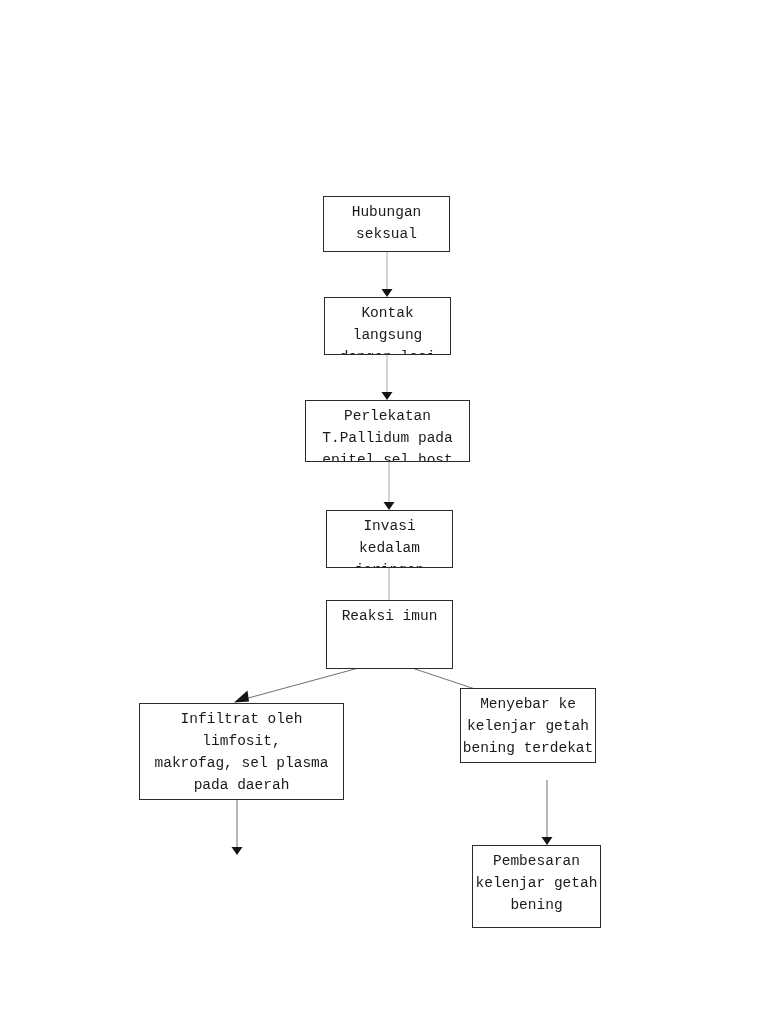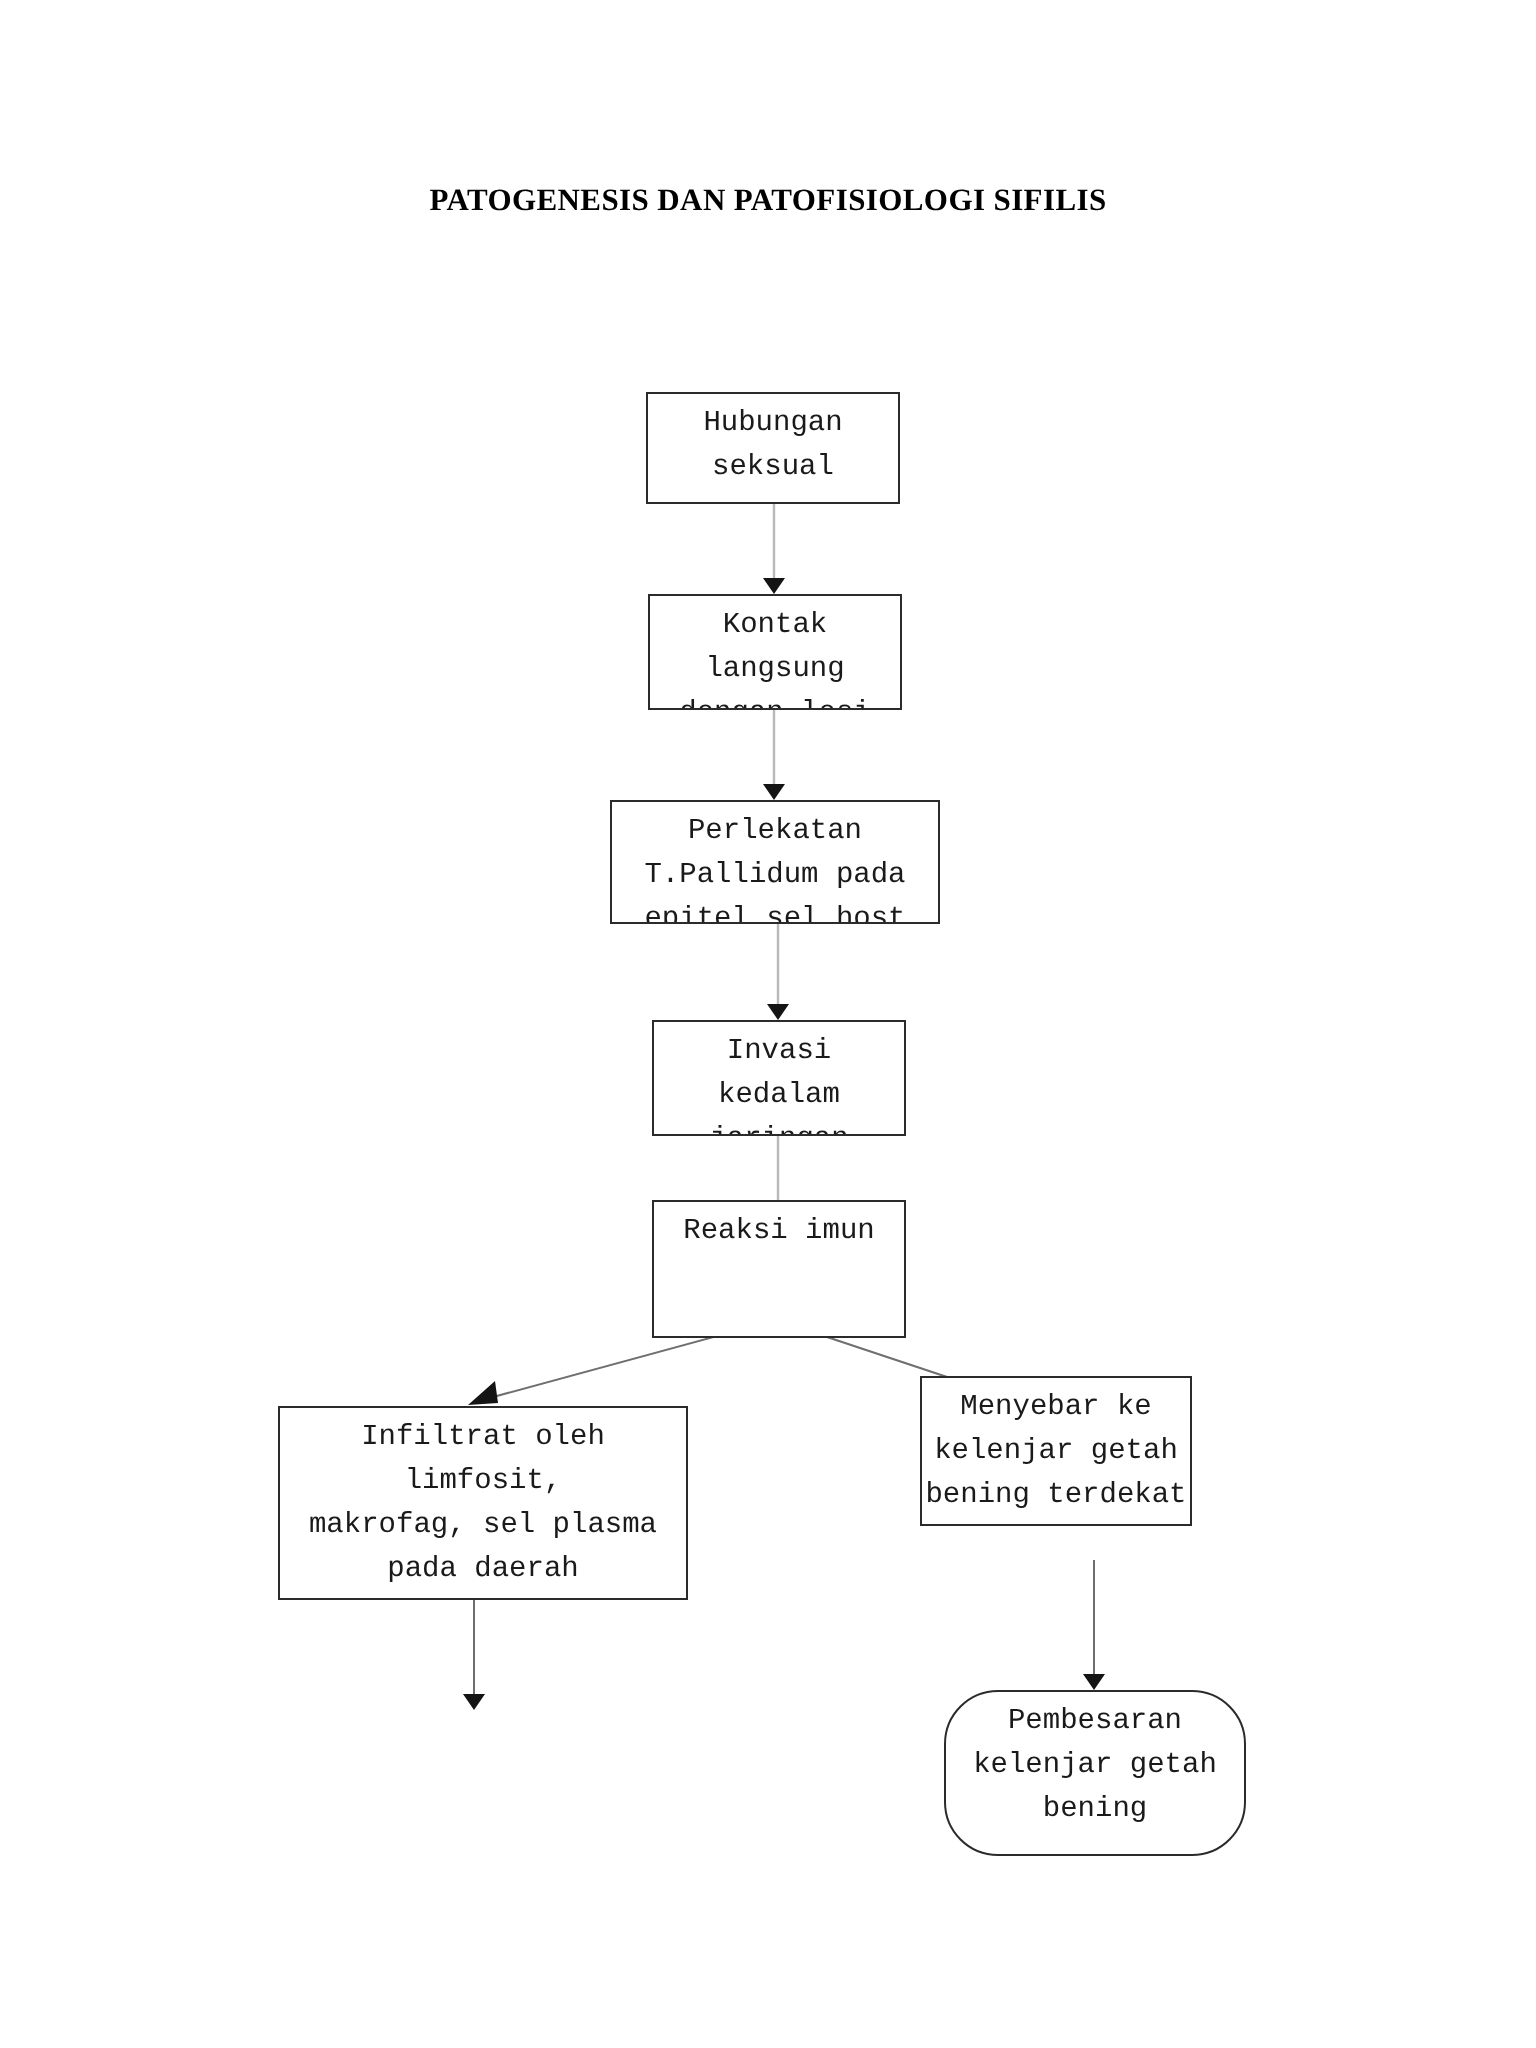--- a/index.html
+++ b/index.html
@@ -73,21 +73,20 @@
   svg#wires .head {
     fill: #141414;
     stroke: none;
   }
 </style>
 </head>
 <body>
 
 <div id="page">
 
-  <div id="title">PATOGENESIS DAN PATOFISIOLOGI SIFILIS</div>
 
   <svg id="wires" viewBox="0 0 768 1024">
 
     <g>
       <line class="conn" x1="387" y1="252" x2="387" y2="290"></line>
       <polygon class="head" points="381.5,289 392.5,289 387,297"></polygon>
     </g>
 
     <g>
       <line class="conn" x1="387" y1="355" x2="387" y2="393"></line>
@@ -160,19 +159,19 @@
 limfatik</span>
   </div>
 
   <div class="node" style="left:460px; top:688px; width:136px; height:75px;">
     <span class="txt">Menyebar ke
 kelenjar getah
 bening terdekat</span>
   </div>
 
 
-  <div class="node" style="left:472px; top:845px; width:151px; height:83px;border-radius:27px;">
+  <div class="node" style="left:472px; top:845px; width:129px; height:83px;">
     <span class="txt">Pembesaran
 kelenjar getah
 bening</span>
   </div>
 
 </div>
 
 </body></html>

